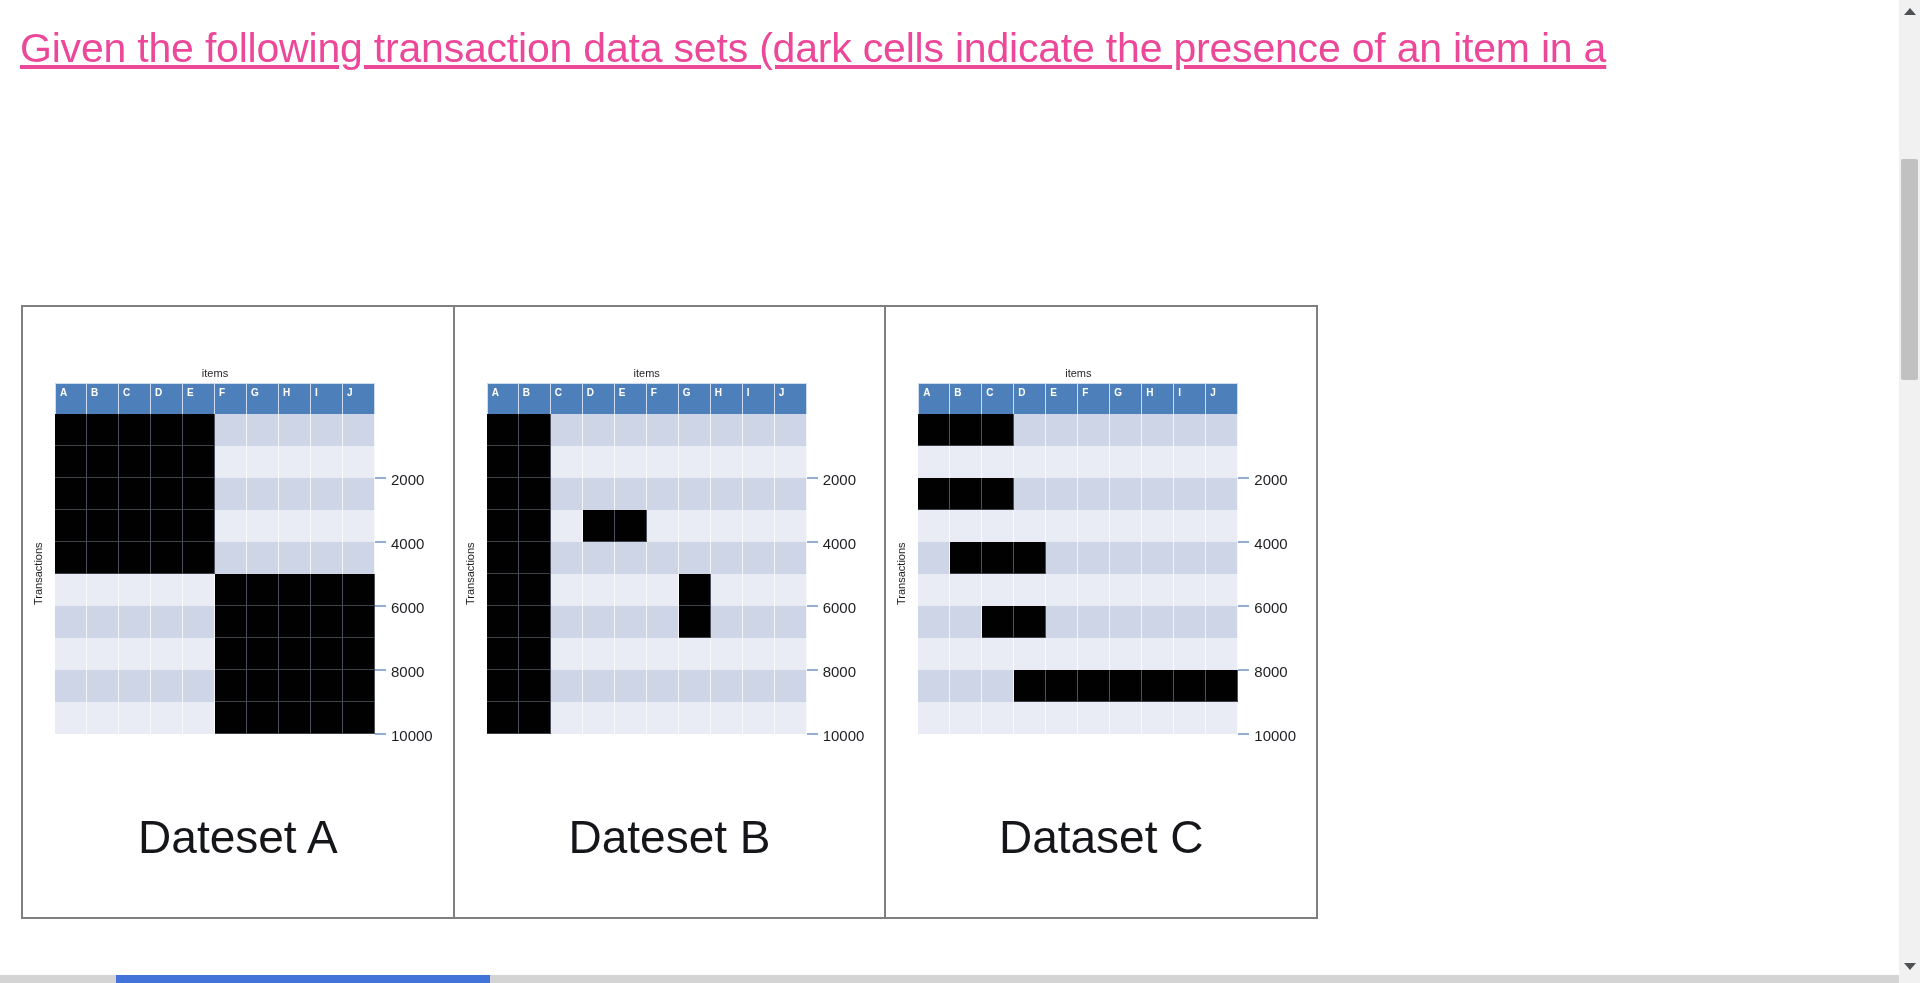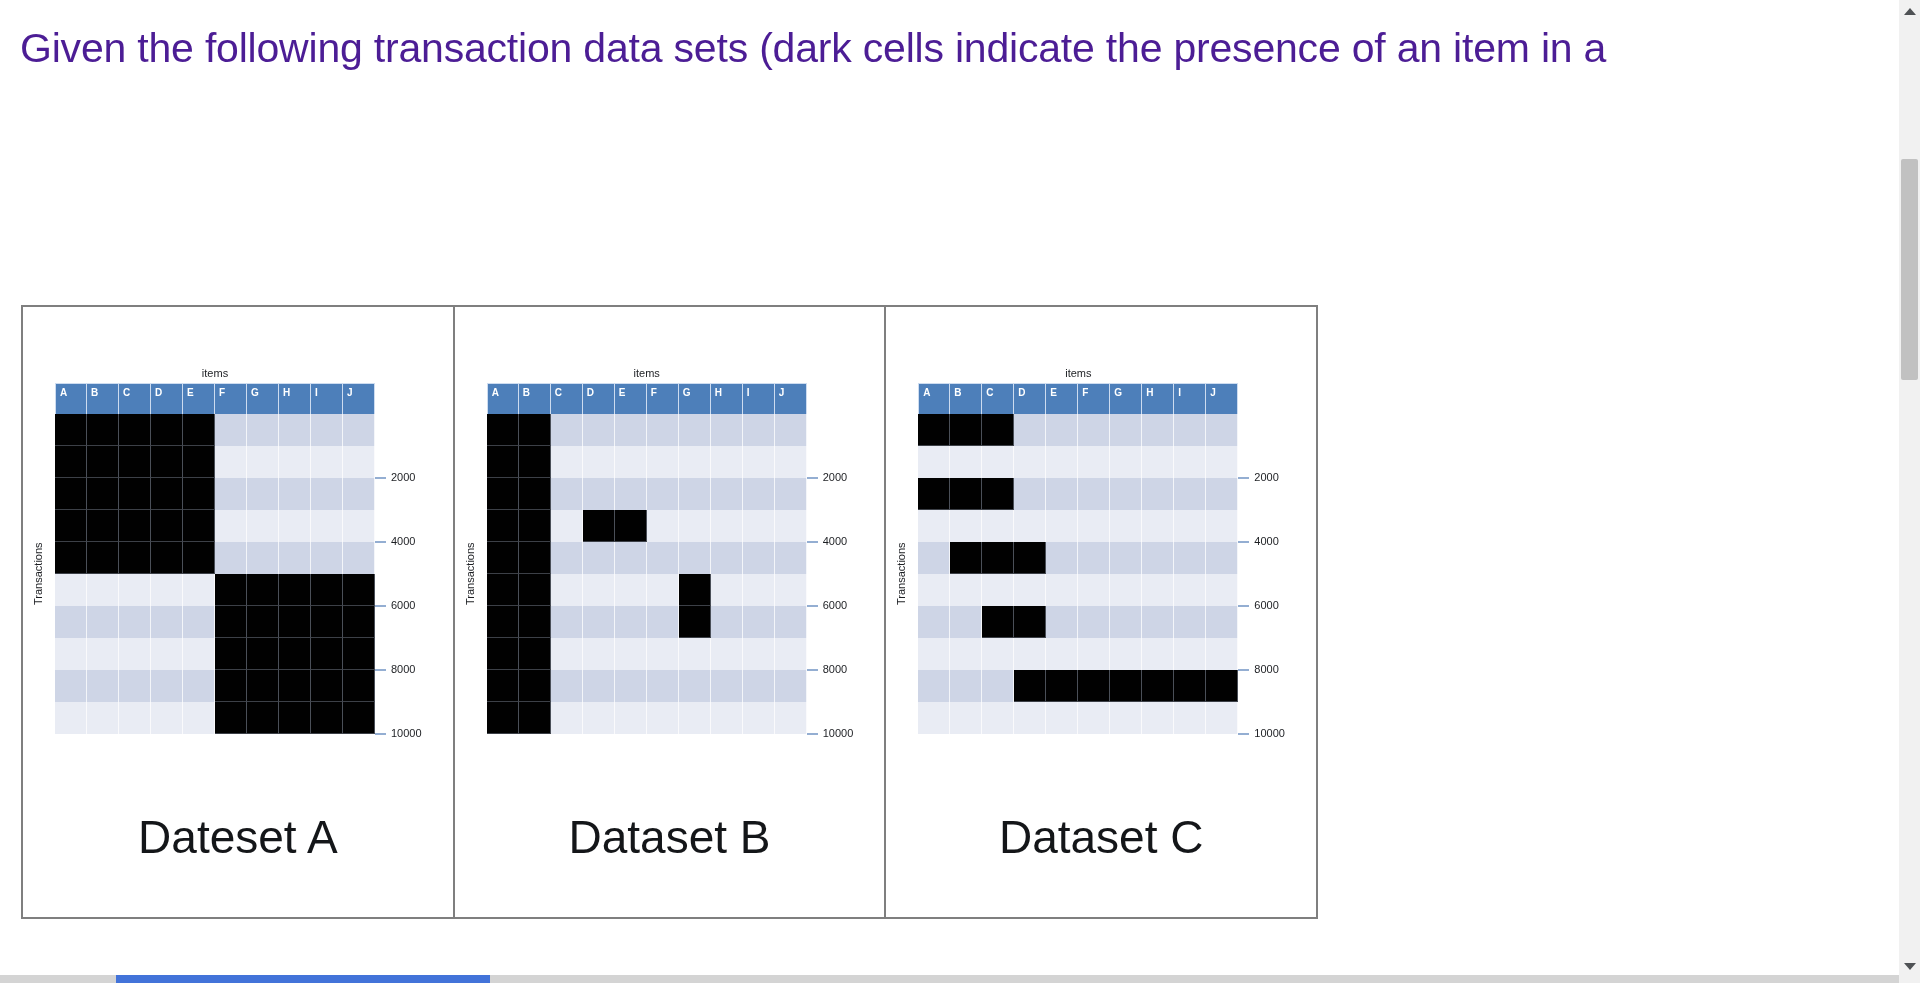--- a/index.html
+++ b/index.html
@@ -1,20 +1,20 @@
 <!DOCTYPE html>
 <html><head>
 <meta charset="utf-8">
 <style>
   * { margin:0; padding:0; box-sizing:border-box; }
   html,body { width:1920px; height:983px; overflow:hidden; background:#ffffff;
               font-family:"Liberation Sans", sans-serif; }
 
-  .question { position:absolute; left:20px; top:12px; color:#4c1d95;
-              font-size:41px; line-height:72px; letter-spacing:-0.2px; white-space:nowrap; }
+  .question { position:absolute; left:20px; top:12px; color:#ec4899;
+              font-size:41px; line-height:72px; letter-spacing:-0.2px; white-space:nowrap;text-decoration:underline; }
 
   
   .figure-box { position:absolute; left:21px; top:305px; width:1297px; height:614px;
                 border:2px solid #7f7f7f; display:flex; background:#ffffff; }
   .panel { position:relative; flex:1 1 0; }
   .panel + .panel { border-left:2px solid #7f7f7f; }
 
   .items-label { position:absolute; top:60px; left:32px; width:320px; text-align:center;
                  font-size:11px; color:#1c1e22; }
   .trans-label { position:absolute; left:8px; top:107px; height:320px; width:14px;
@@ -31,21 +31,21 @@
   .grid { position:absolute; top:107px; left:32px; width:320px; height:320px; }
   .grid-row { display:flex; height:32px; }
   .cell { width:32px; height:32px; }
   .cell.light { border-right:1px solid rgba(255,255,255,0.75); }
   .cell.dark  { background:#010101; border-right:1px solid #4a4f58; border-bottom:1px solid #3c4047; }
   .grid-row.odd  .cell.light { background:#ced5e6; }
   .grid-row.even .cell.light { background:#e9ecf4; }
 
   .tick { position:absolute; left:352px; height:0; }
   .tick-dash { position:absolute; left:0; top:-1px; width:11px; height:2px; background:#94aed2; }
-  .tick-text { position:absolute; left:16px; top:-7px; font-size:11px; color:#1c1e22; white-space:nowrap; }
+  .tick-text { position:absolute; left:16px; top:-7px; font-size:15px; color:#1c1e22; white-space:nowrap; }
 
   .caption { position:absolute; top:503px; left:0; width:100%; text-align:center;
              font-size:46px; color:#141619; }
 
   
   .vscroll-track { position:absolute; left:1899px; top:0; width:21px; height:983px; background:#f1f1f1; }
   .vscroll-thumb { position:absolute; left:1901px; top:159px; width:17px; height:221px;
                    background:#c1c1c1; border-radius:2px; }
   .arrow-up { position:absolute; left:1904px; top:8px; width:0; height:0;
               border-left:6px solid transparent; border-right:6px solid transparent;
@@ -377,21 +377,21 @@
         </div>
         <div class="tick" style="top: 363px;">
           <div class="tick-dash"></div>
           <div class="tick-text">8000</div>
         </div>
         <div class="tick" style="top: 427px;">
           <div class="tick-dash"></div>
           <div class="tick-text">10000</div>
         </div>
       </div>
-    <div class="caption">Dataset B</div>
+    <div class="caption">Dateset B</div>
   </div>
   <div class="panel">
     <div class="chart">
         <div class="items-label">items</div>
         <div class="trans-label">Transactions</div>
         <div class="hdr-row">
           <div class="hdr-cell">A</div>
           <div class="hdr-cell">B</div>
           <div class="hdr-cell">C</div>
           <div class="hdr-cell">D</div>

